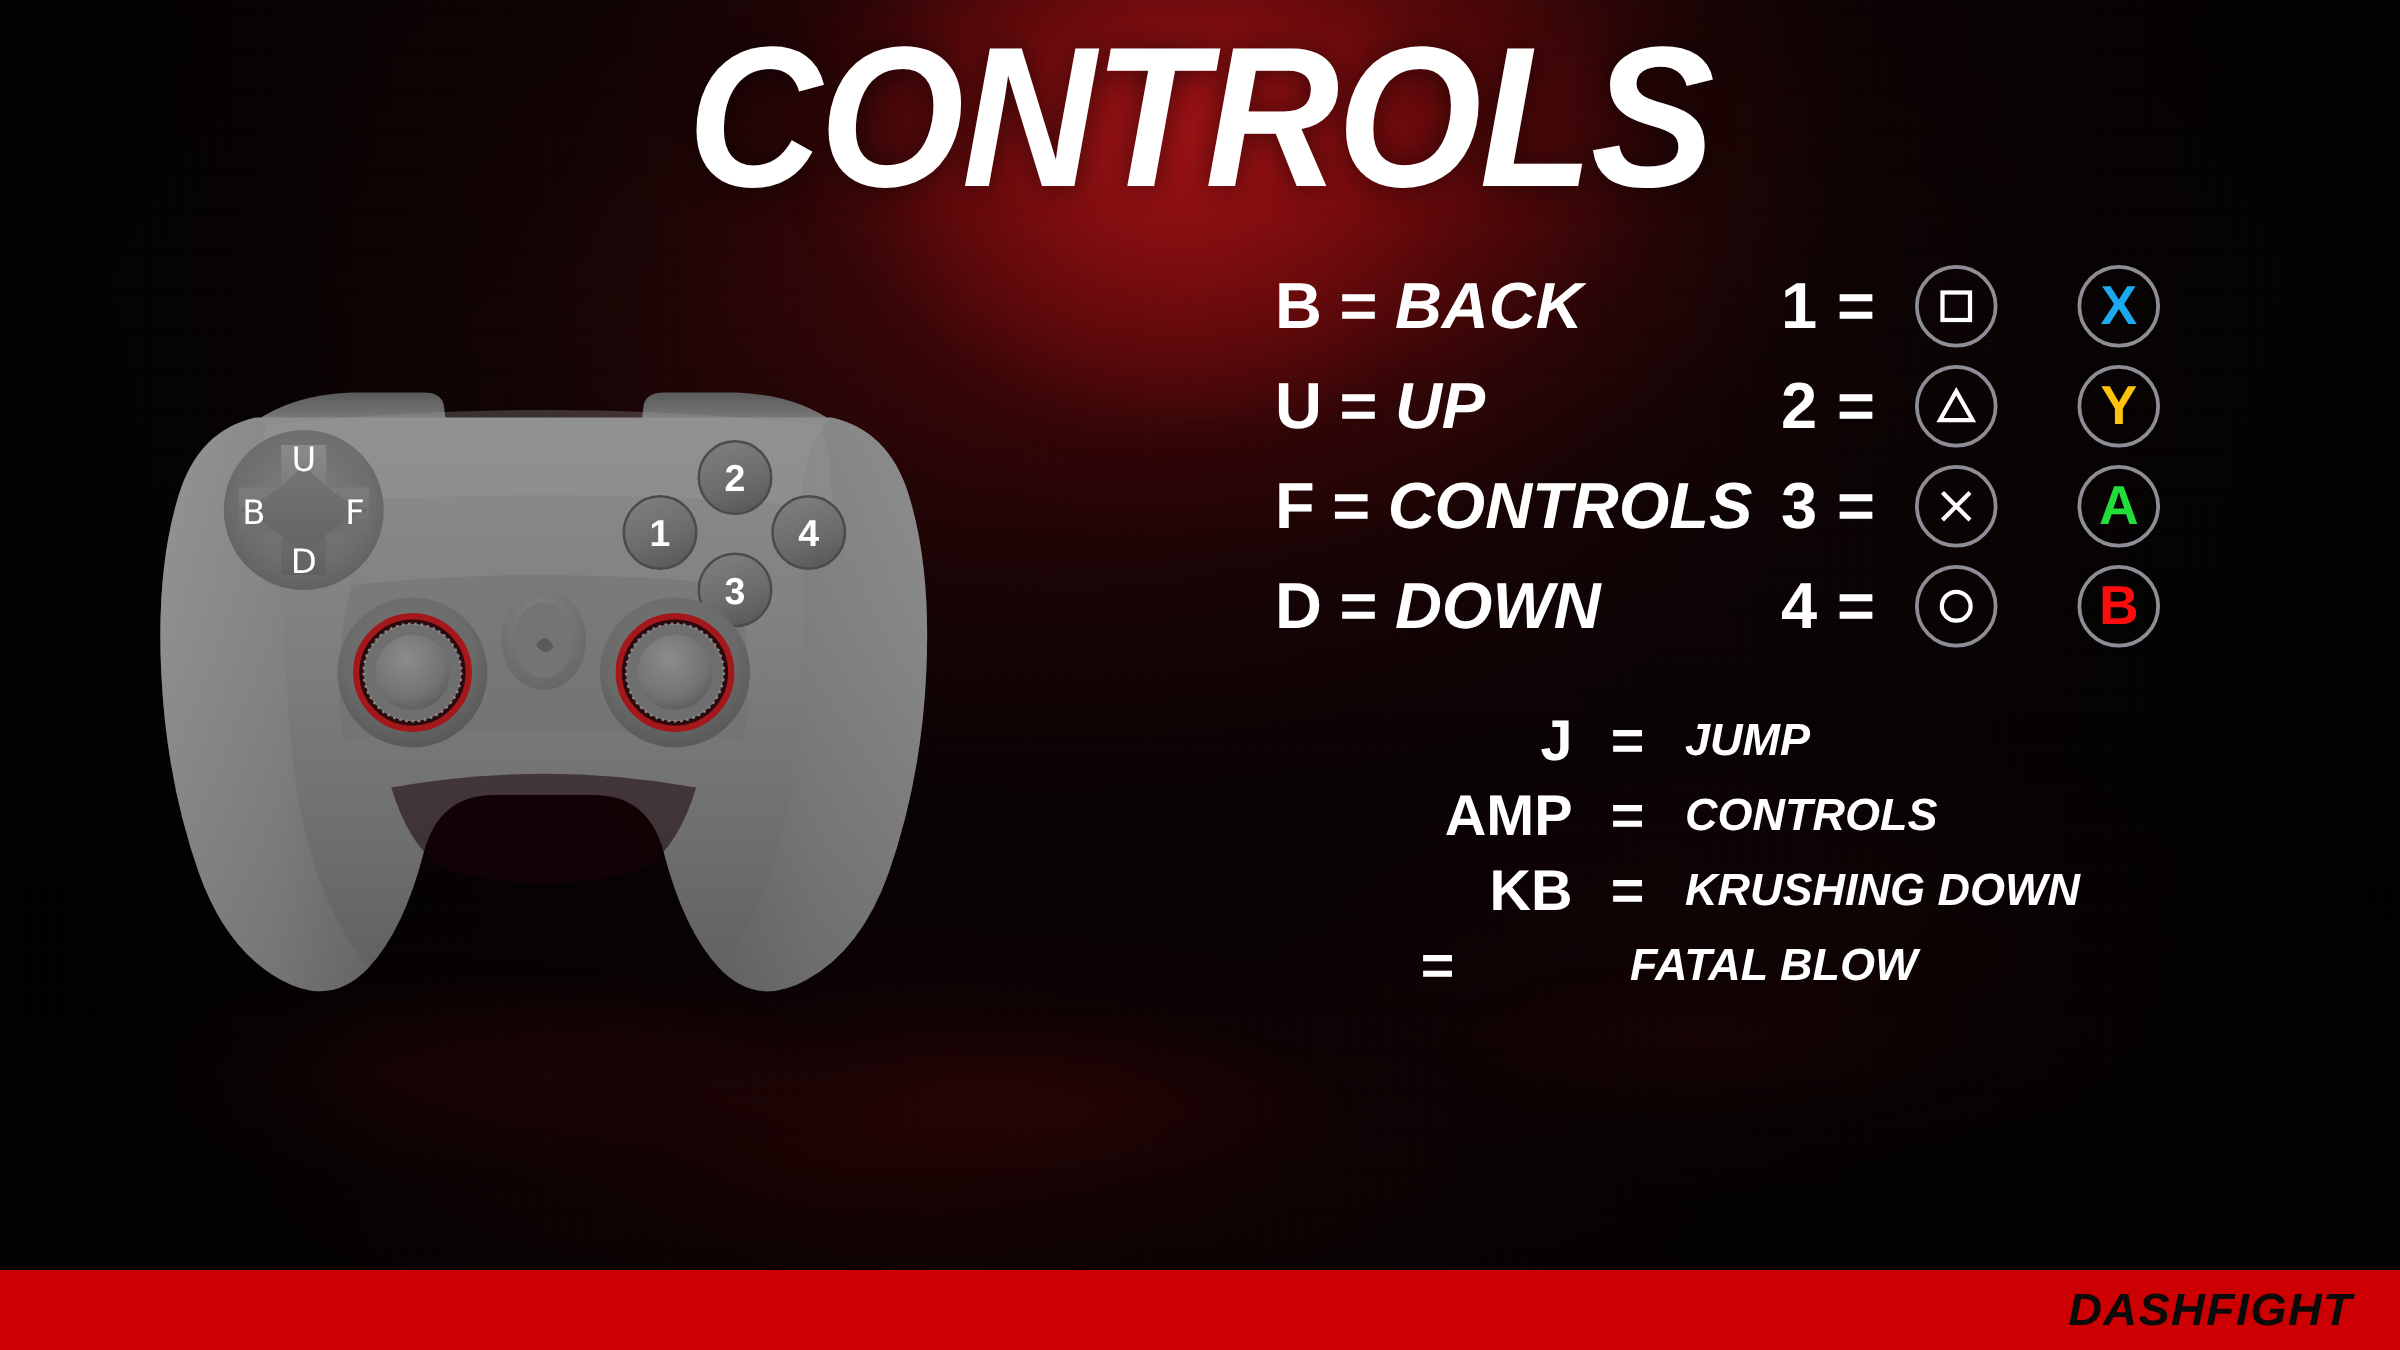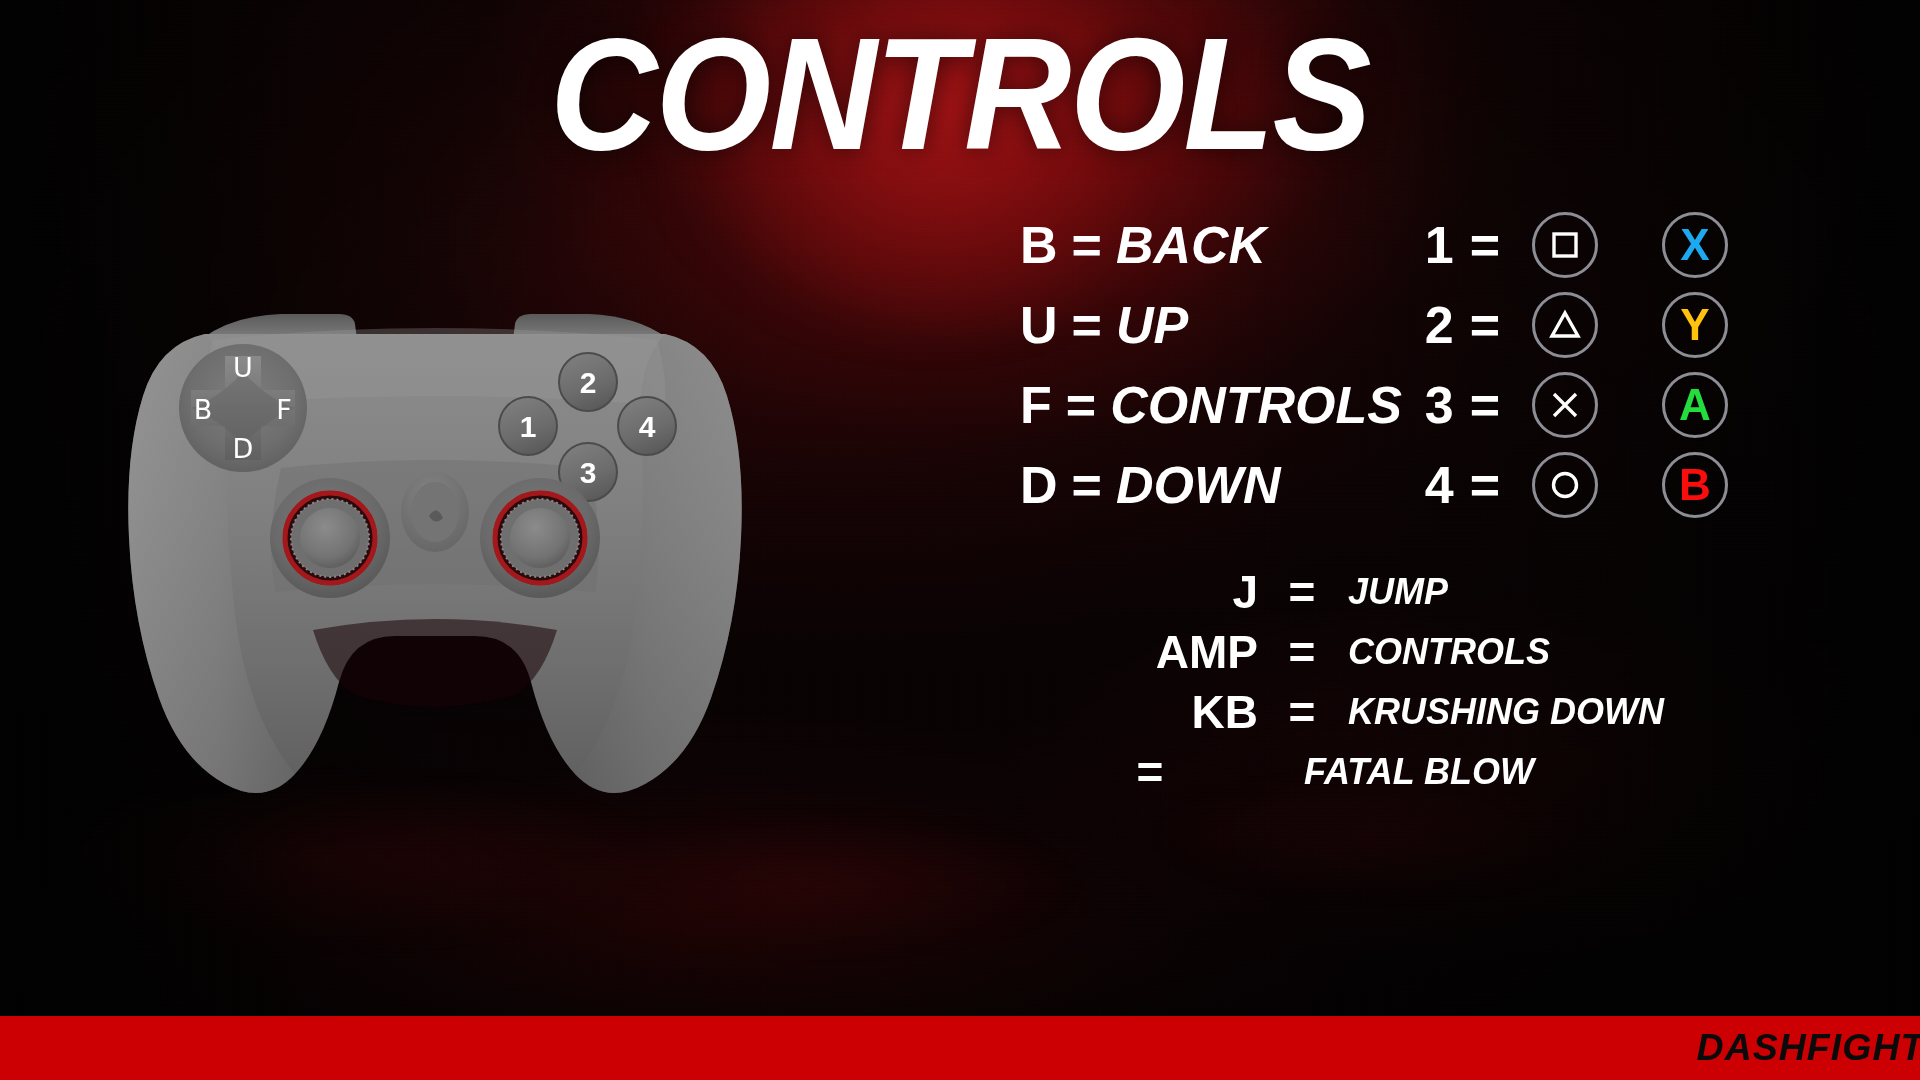--- a/index.html
+++ b/index.html
@@ -200,20 +200,21 @@
 
   
   .footer {
     position:absolute;
     left:0; right:0; bottom:0;
     height:64px;
     background:#cc0003;
     display:flex;
     align-items:center;
     justify-content:flex-end;
+    padding-right:42px;
   }
   .logo {
     font-size:36px;
     font-weight:bold;
     font-style:italic;
     color:#0a0a0a;
     letter-spacing:1px;
     transform:scaleX(1.04);
   }
 </style>

